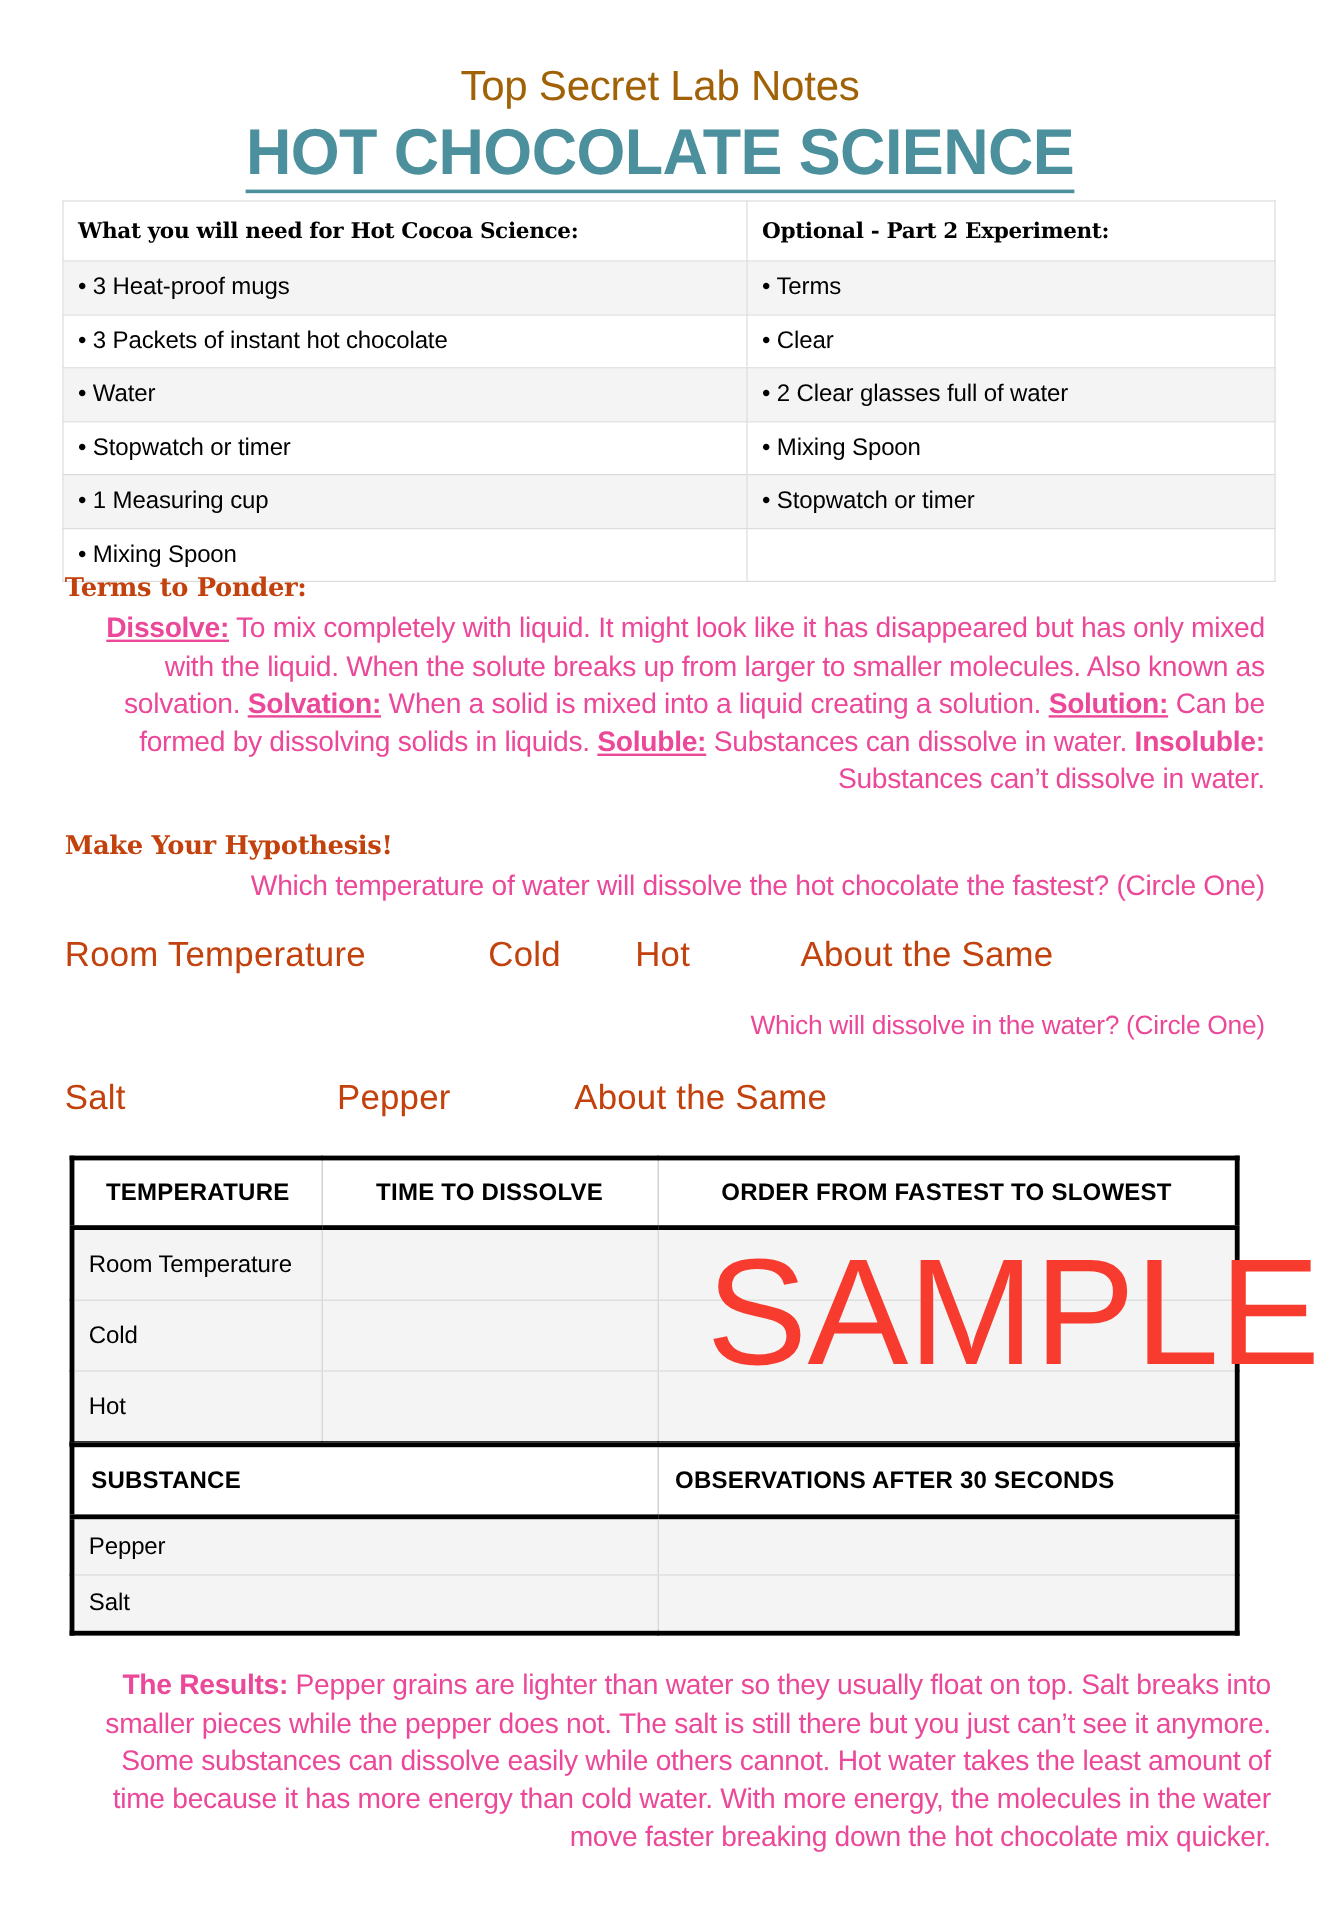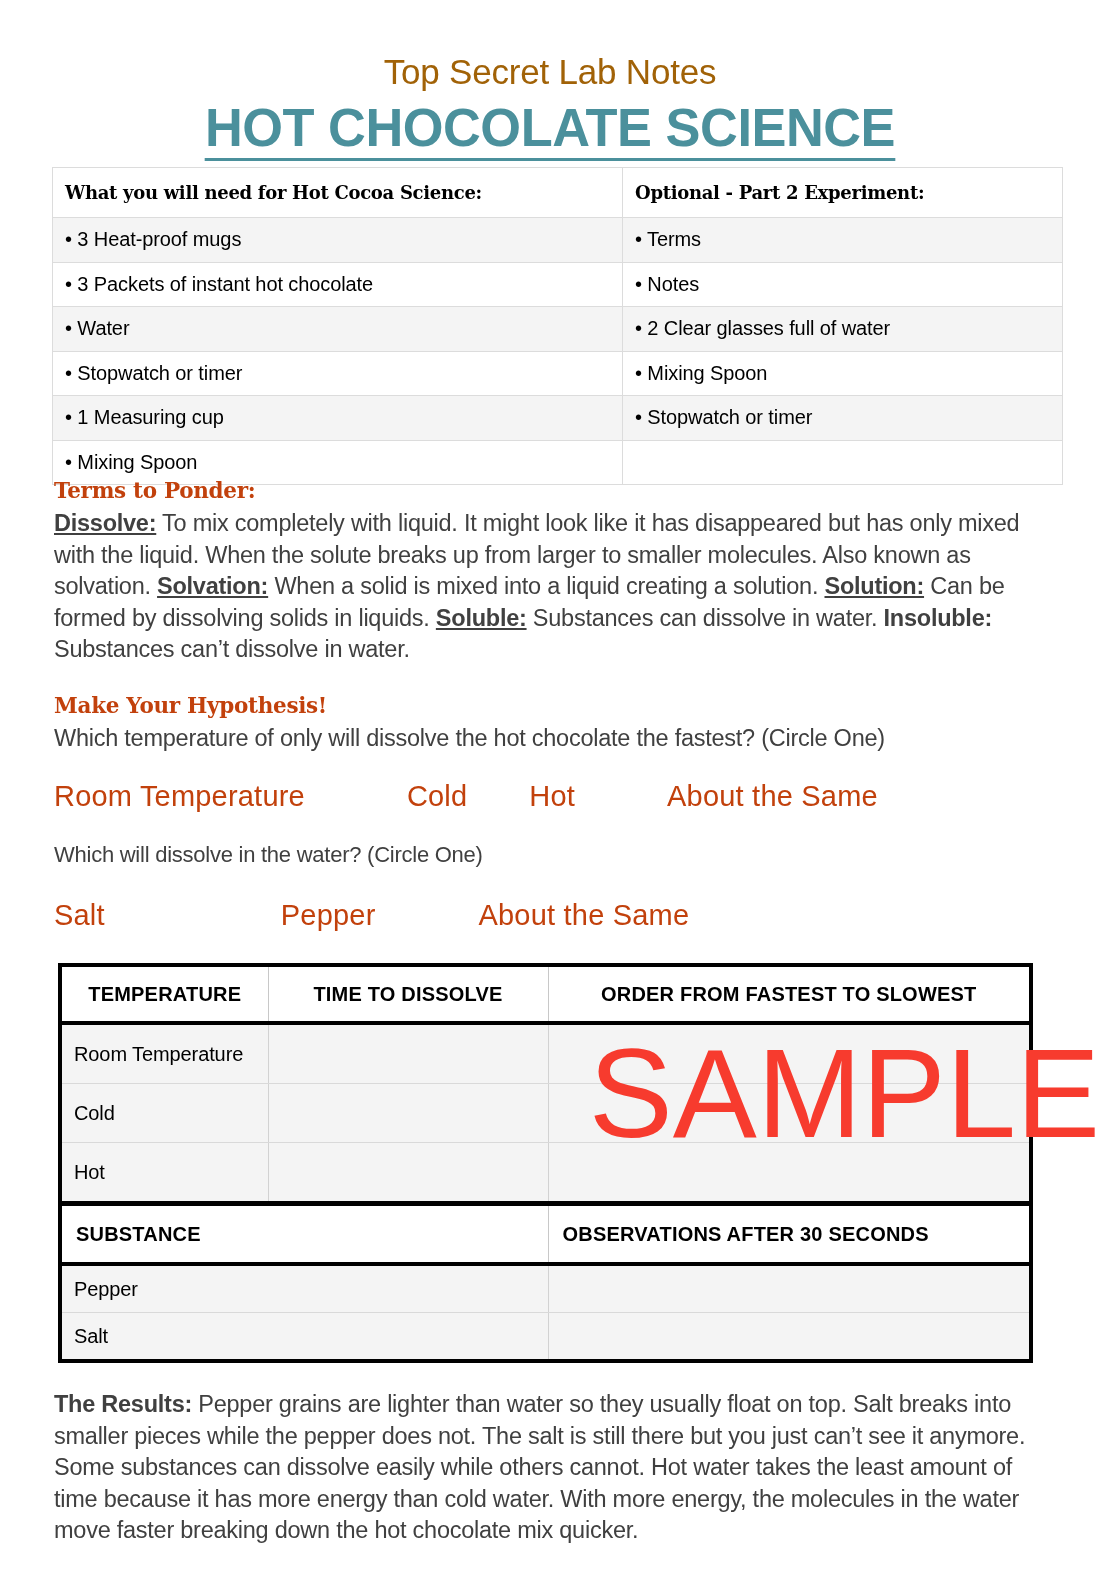--- a/index.html
+++ b/index.html
@@ -103,22 +103,22 @@
     font-weight: 700;
     letter-spacing: -0.3px;
     color: #c2410c;
   }
   .prose {
     position: absolute;
     font-family: "Liberation Sans", sans-serif;
     font-size: 23.5px;
     line-height: 31.5px;
     letter-spacing: -0.25px;
-    color: #404040;
-    text-align: left;
+    color: #ec4899;
+    text-align: right;
   }
   .prose b { font-weight: 700; }
   .prose .term { font-weight: 700; text-decoration: underline; }
   .prose .term-nound { font-weight: 700; }
 
   #terms-head { left: 54px; top: 478px; }
   #terms-body { left: 54px; top: 508px; width: 1000px; }
 
   #hypo-head { left: 54px; top: 693px; }
   #hypo-q1 { left: 54px; top: 723px; width: 1000px; }
@@ -241,21 +241,21 @@
         <th>Optional - Part 2 Experiment:</th>
       </tr>
     </thead>
     <tbody>
       <tr>
         <td>• 3 Heat-proof mugs</td>
         <td>• Terms</td>
       </tr>
       <tr>
         <td>• 3 Packets of instant hot chocolate</td>
-        <td>• Notes</td>
+        <td>• Clear</td>
       </tr>
       <tr>
         <td>• Water</td>
         <td>• 2 Clear glasses full of water</td>
       </tr>
       <tr>
         <td>• Stopwatch or timer</td>
         <td>• Mixing Spoon</td>
       </tr>
       <tr>
@@ -266,21 +266,21 @@
         <td>• Mixing Spoon</td>
         <td></td>
       </tr>
     </tbody>
   </table>
 
   <div class="section-head" id="terms-head">Terms to Ponder:</div>
   <div class="prose" id="terms-body"><span class="term">Dissolve:</span><span> To mix completely with liquid. It might look like it has disappeared but has only mixed with the liquid. When the solute breaks up from larger to smaller molecules. Also known as solvation. </span><span class="term">Solvation:</span><span> When a solid is mixed into a liquid creating a solution. </span><span class="term">Solution:</span><span> Can be formed by dissolving solids in liquids. </span><span class="term">Soluble:</span><span> Substances can dissolve in water. </span><span class="term-nound">Insoluble:</span><span> Substances can’t dissolve in water.</span></div>
 
   <div class="section-head" id="hypo-head">Make Your Hypothesis!</div>
-  <div class="prose" id="hypo-q1">Which temperature of only will dissolve the hot chocolate the fastest? (Circle One)</div>
+  <div class="prose" id="hypo-q1">Which temperature of water will dissolve the hot chocolate the fastest? (Circle One)</div>
 
   <div class="options-row" id="options-temp"><span class="opt">Room Temperature</span><span class="opt">Cold</span><span class="opt">Hot</span><span class="opt">About the Same</span></div>
 
   <div class="prose" id="hypo-q2">Which will dissolve in the water? (Circle One)</div>
 
   <div class="options-row" id="options-subst"><span class="opt">Salt</span><span class="opt">Pepper</span><span class="opt">About the Same</span></div>
 
   <table class="datatable" id="table-temp">
     <colgroup>
         <col class="c1">

